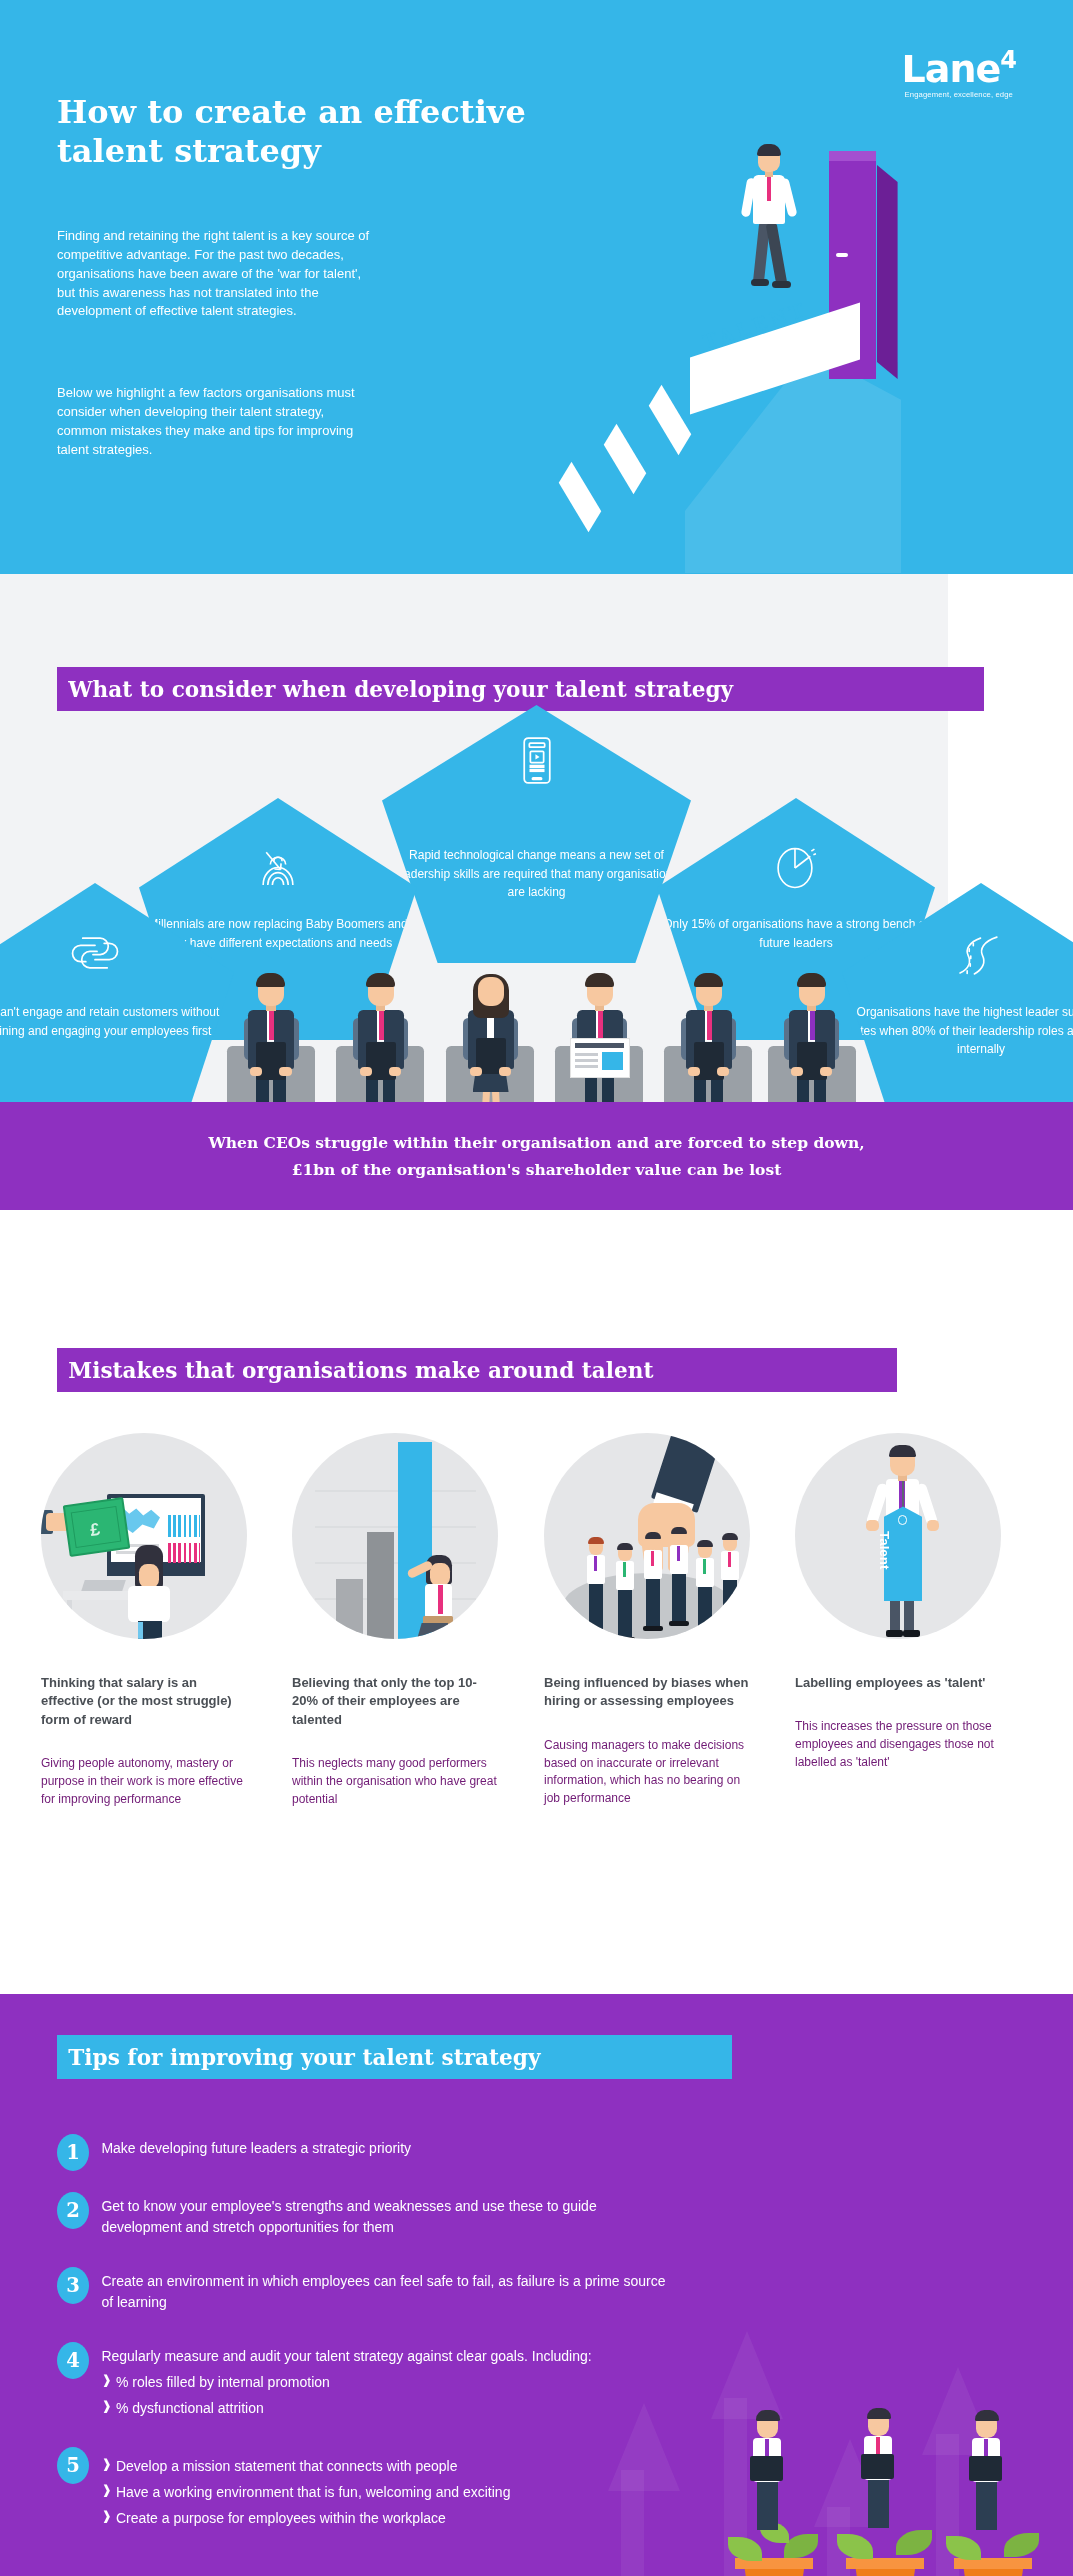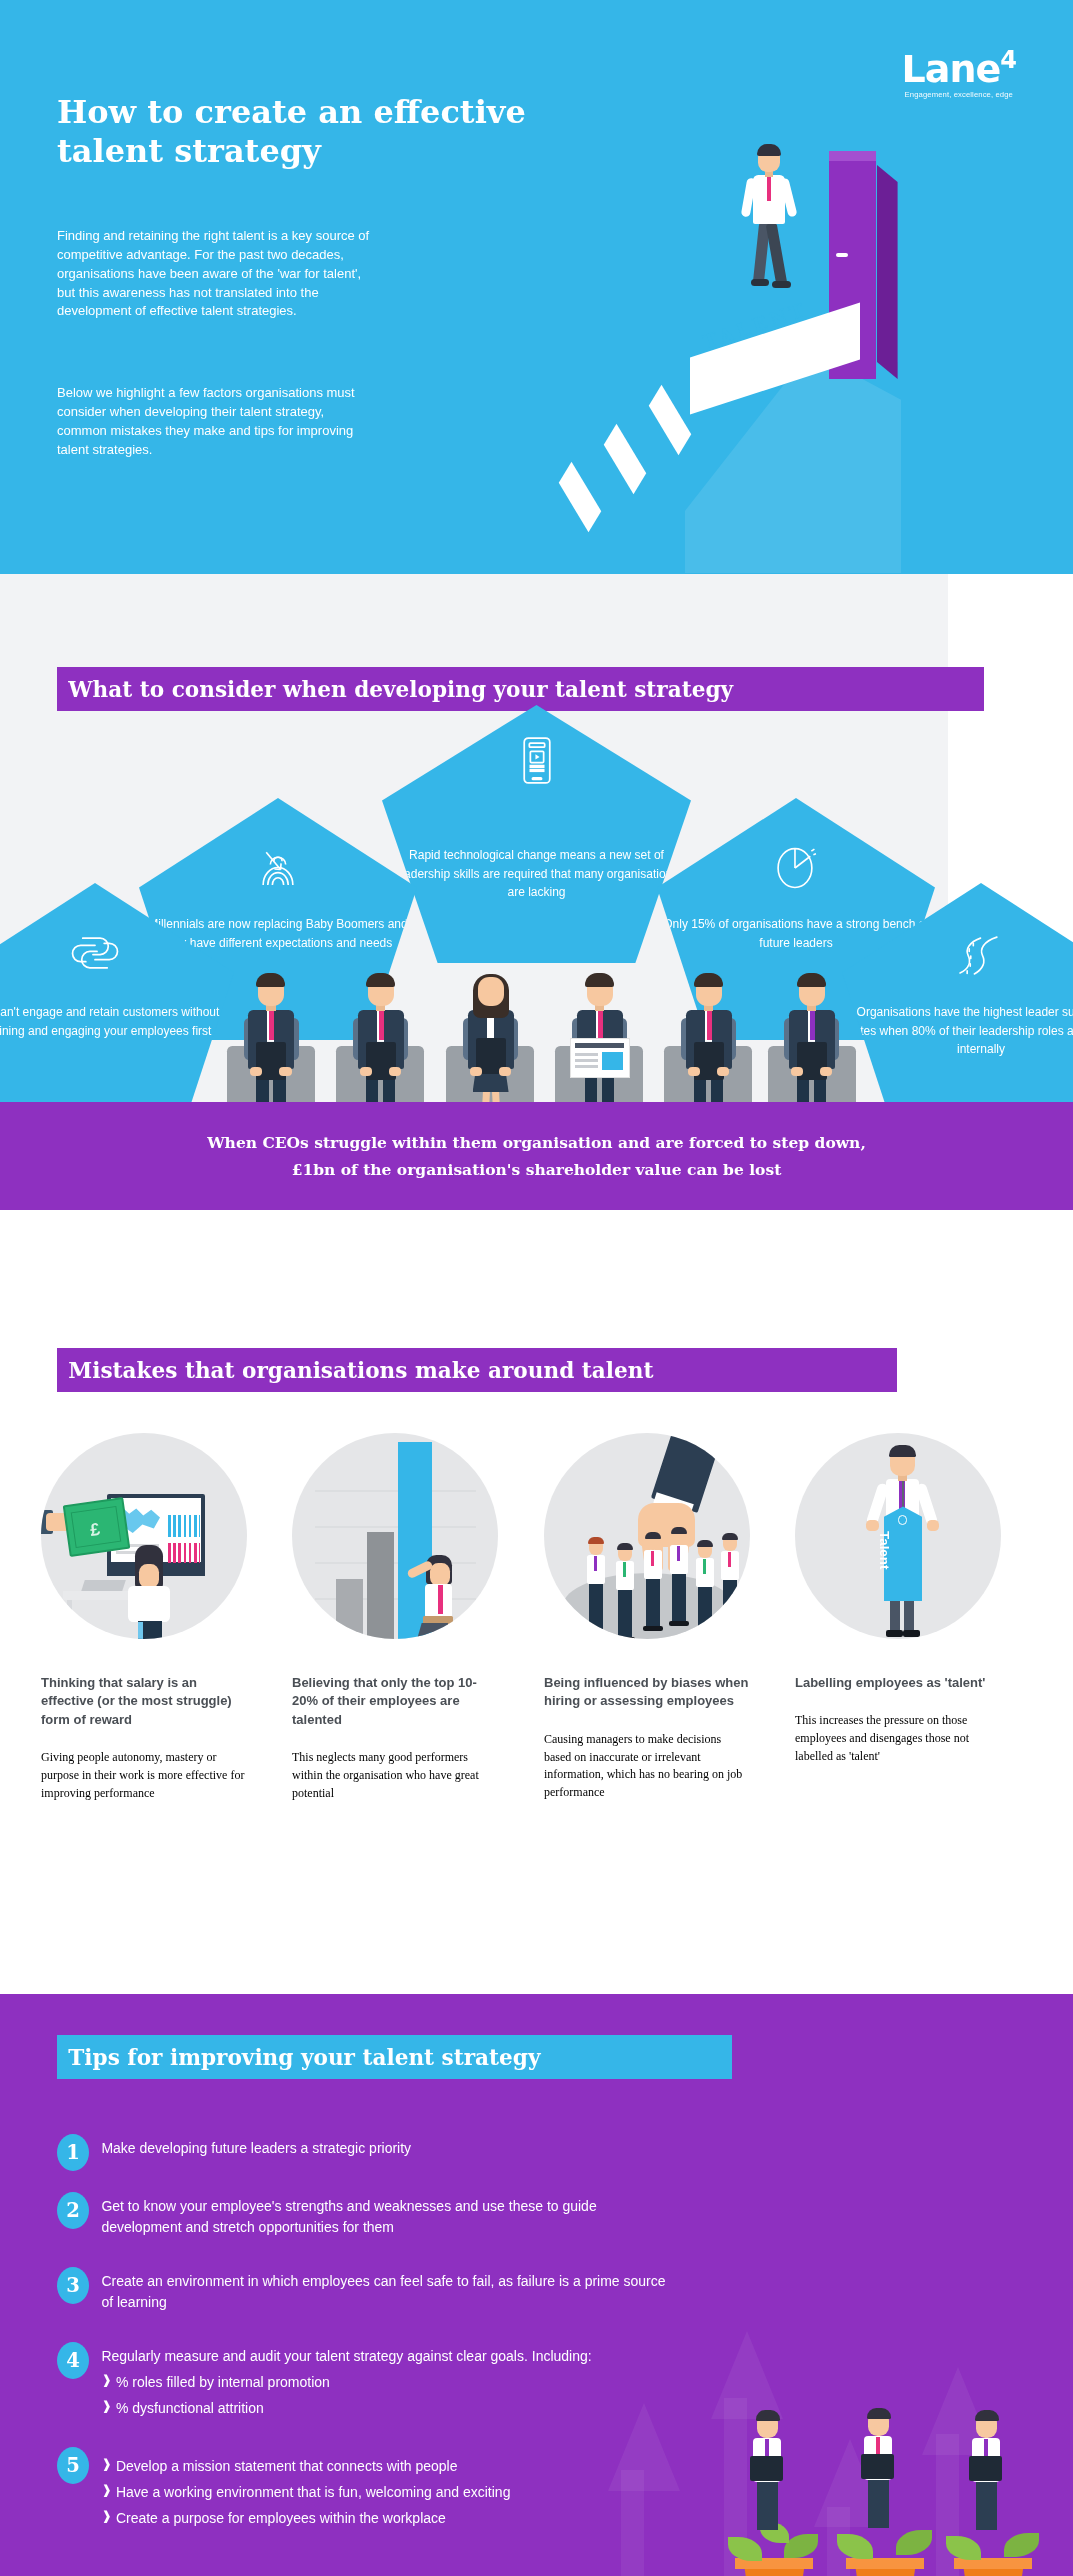--- a/index.html
+++ b/index.html
@@ -123,21 +123,21 @@
   .mistakes { position:absolute; left:0; top:1211px; width:1073px; height:783px; background:#fff; }
   .mist-band { left:57px; top:137px; width:840px; height:44px; font-size:21.6px; padding-left:11.3px; }
   .mist-grid { position:absolute; left:41px; top:222px; width:994px; }
   .mcard { position:absolute; top:0; width:227px; }
   .mcard:nth-child(1) { left:0; }
   .mcard:nth-child(2) { left:251px; }
   .mcard:nth-child(3) { left:503px; }
   .mcard:nth-child(4) { left:754px; }
   .mcirc { position:relative; width:206px; height:206px; border-radius:50%; background:#e5e6e8; overflow:hidden; }
   .mcard-title { margin-top:35px; width:206px; font-size:13px; font-weight:bold; color:#4a4f55; line-height:1.42; }
-  .mcard-desc { margin-top:20px; width:206px; font-size:12px; color:#000000; line-height:1.48;font-family:Liberation Serif, serif; }
+  .mcard-desc { margin-top:26px; width:206px; font-size:12px; color:#701a75; line-height:1.48; }
 
   
   .a1-mon { position:absolute; left:66px; top:61px; width:98px; height:72px; background:#fff; border:4.6px solid #2c3e52; border-radius:2.1px; }
   .a1-mon-base { position:absolute; left:66px; top:130px; width:98px; height:13.4px; background:#2c3e52; }
   .a1-map { position:absolute; left:75px; top:73px; width:44px; height:32px; background:#35b6e8; opacity:.75;
       clip-path:polygon(0 20%,14% 4%,30% 24%,46% 8%,62% 30%,80% 12%,100% 36%,86% 70%,60% 58%,38% 84%,14% 62%); }
   .a1-bars1 { position:absolute; left:127px; top:82px; width:32px; height:21.6px;
       background:repeating-linear-gradient(90deg,#35b6e8 0 2.6px,transparent 2.6px 5.2px); }
   .a1-bars2 { position:absolute; left:127px; top:110px; width:32px; height:19.6px;
       background:repeating-linear-gradient(90deg,#e8307e 0 2.6px,transparent 2.6px 5.2px); }
@@ -464,21 +464,21 @@
         <div class="p-tablet"></div>
         <div class="p-hand-l"></div>
         <div class="p-hand-r"></div>
         <div class="p-neck"></div>
         <div class="p-head"></div>
         <div class="p-hair"></div>
       </div>
     </div>
 
     <div class="ceo-band">
-      <div>When CEOs struggle within them organisation and are forced to step down,</div>
+      <div>When CEOs struggle within their organisation and are forced to step down,</div>
       <div>£1bn of the organisation's shareholder value can be lost</div>
     </div>
   </section>
 
   <section class="mistakes">
     <div class="band-purple mist-band">
       <span>Mistakes that organisations make around talent</span>
     </div>
 
     <div class="mist-grid">

